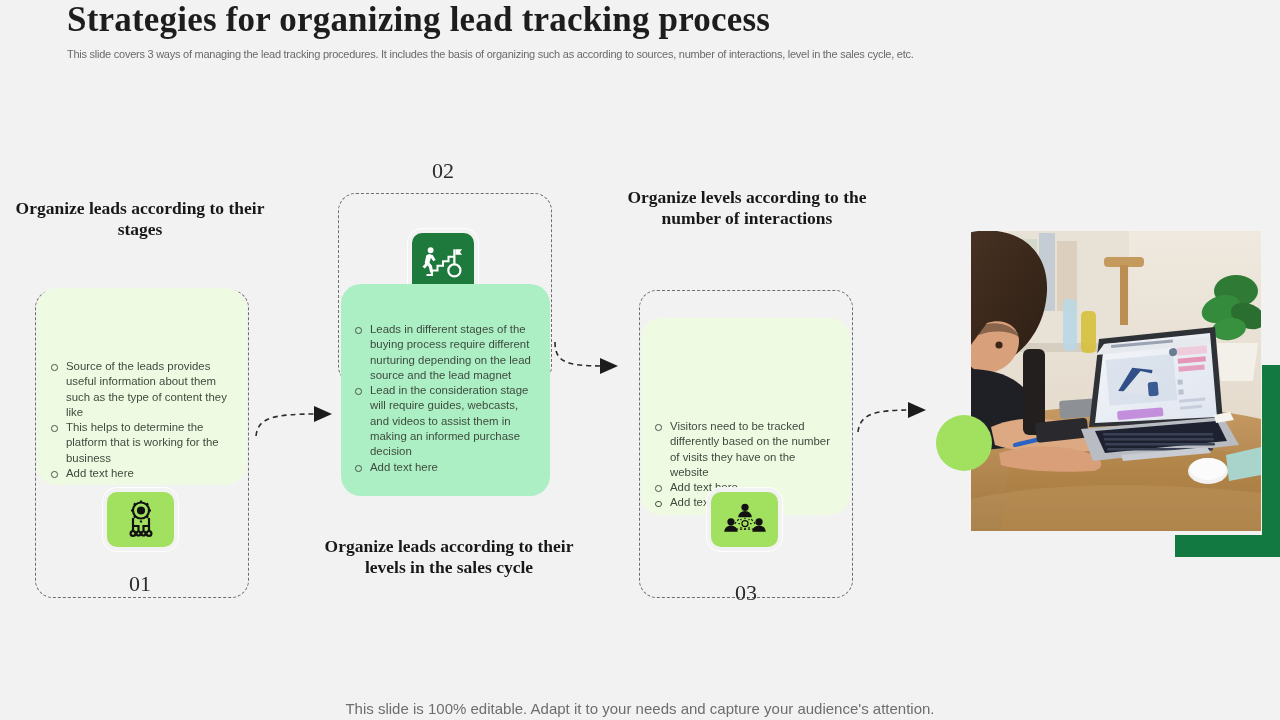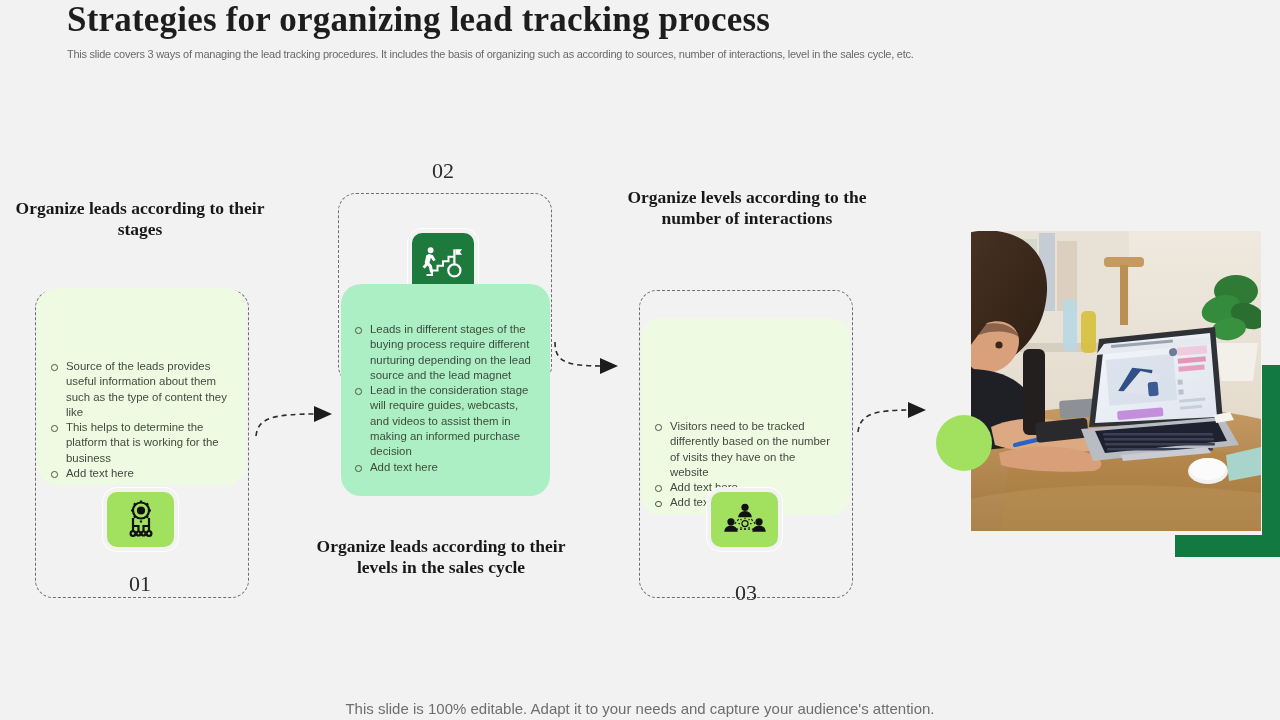--- a/index.html
+++ b/index.html
@@ -199,21 +199,21 @@
     </div>
 
     <div class="card mint" style="left:341px;top:284px;width:209px;height:212px;">
       <ul style="margin-top:24px;">
         <li>Leads  in different  stages of the buying  process require different  nurturing  depending on the lead  source and the lead magnet</li>
         <li>Lead in the consideration stage will require  guides, webcasts, and videos  to assist them in making an informed  purchase  decision</li>
         <li>Add text here</li>
       </ul>
     </div>
 
-    <div class="col-heading" style="position:absolute;left:316px;top:536px;width:250px;">Organize leads according to their levels in the sales cycle</div>
+    <div class="col-heading" style="position:absolute;left:324px;top:536px;width:250px;">Organize leads according to their levels in the sales cycle</div>
   </div>
 
   <svg class="arrow" style="left:548px;top:336px;" width="100" height="44" viewBox="0 0 100 44">
     <path d="M7 6 C7 26, 18 30, 56 30" fill="none" stroke="#2c2c2c" stroke-width="1.6" stroke-dasharray="5,4"></path>
     <path d="M52 22 L70 30 L52 38 Z" fill="#1c1c1c"></path>
   </svg>
 
   <div class="col" style="left:0;top:0;">
 
     <div class="col-heading" style="position:absolute;left:622px;top:187px;width:250px;">Organize levels according to the number of interactions</div>

